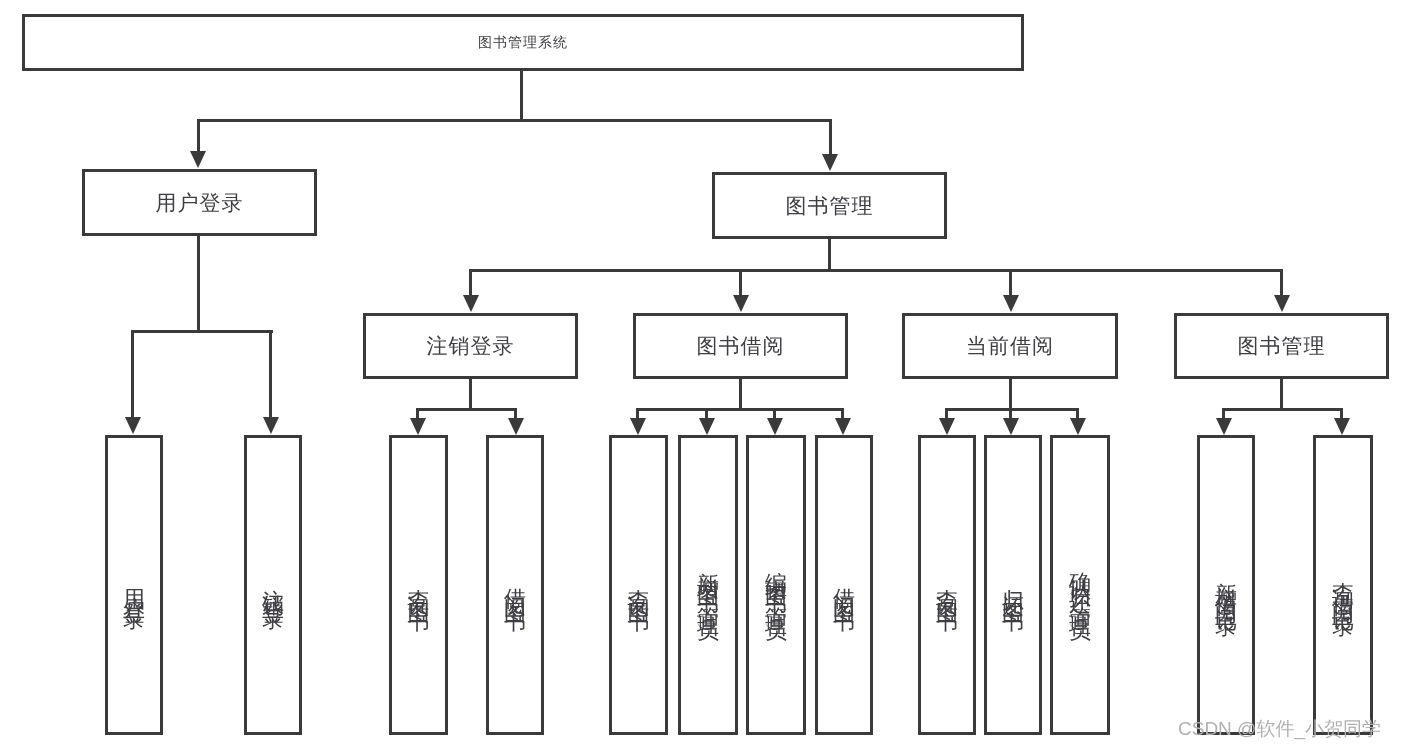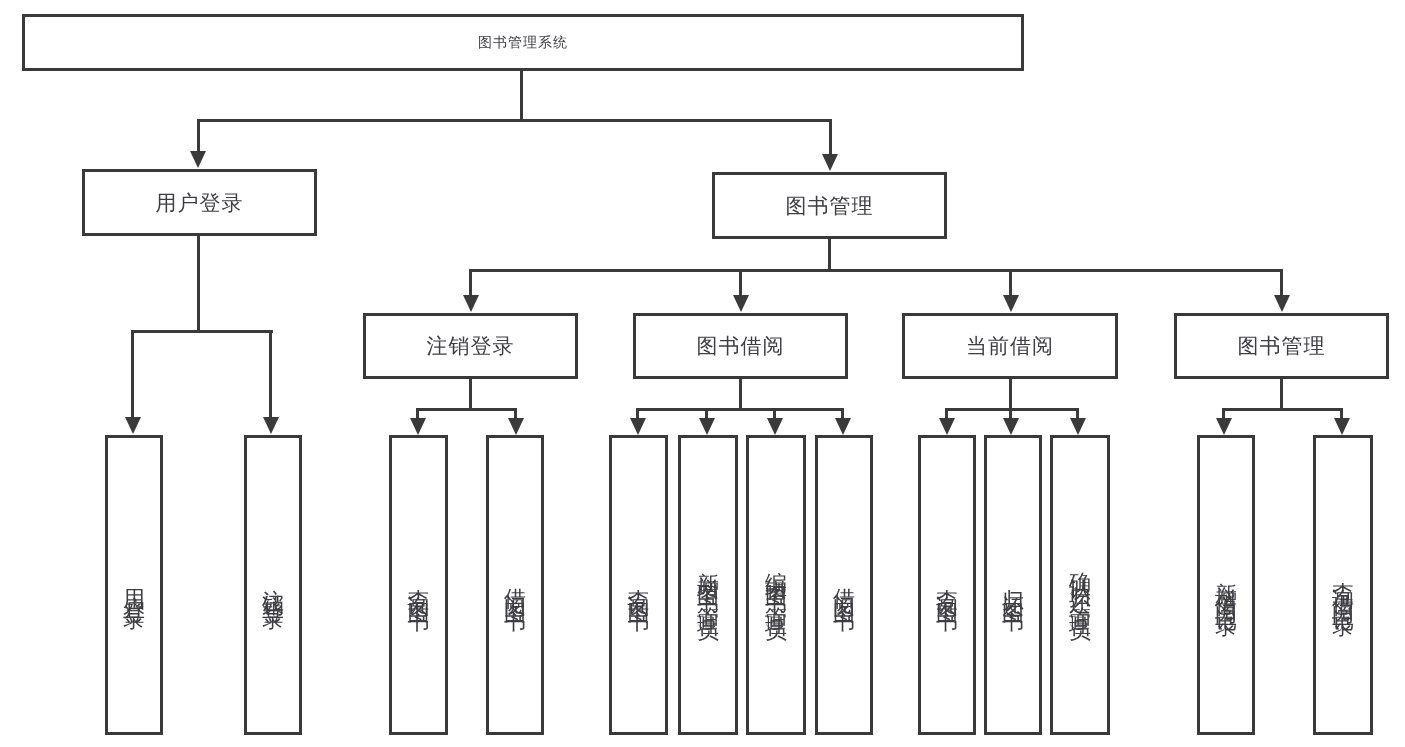--- a/index.html
+++ b/index.html
@@ -181,14 +181,15 @@
   <div class="line" style="left:1340px; top:408px; width:3px; height:11px;"></div>
   <div class="arrowhead" style="left:1334px; top:418px;"></div>
 
   <div class="node node--leaf" style="left:1197px; top:435px; width:58px; height:300px;">
     <span class="vtext">新增借阅记录</span>
   </div>
   <div class="node node--leaf" style="left:1313px; top:435px; width:60px; height:300px;">
     <span class="vtext">查询借阅记录</span>
   </div>
 
+  <div class="watermark">CSDN @软件_小贺同学</div>
 
 </div>
 
 </body></html>

